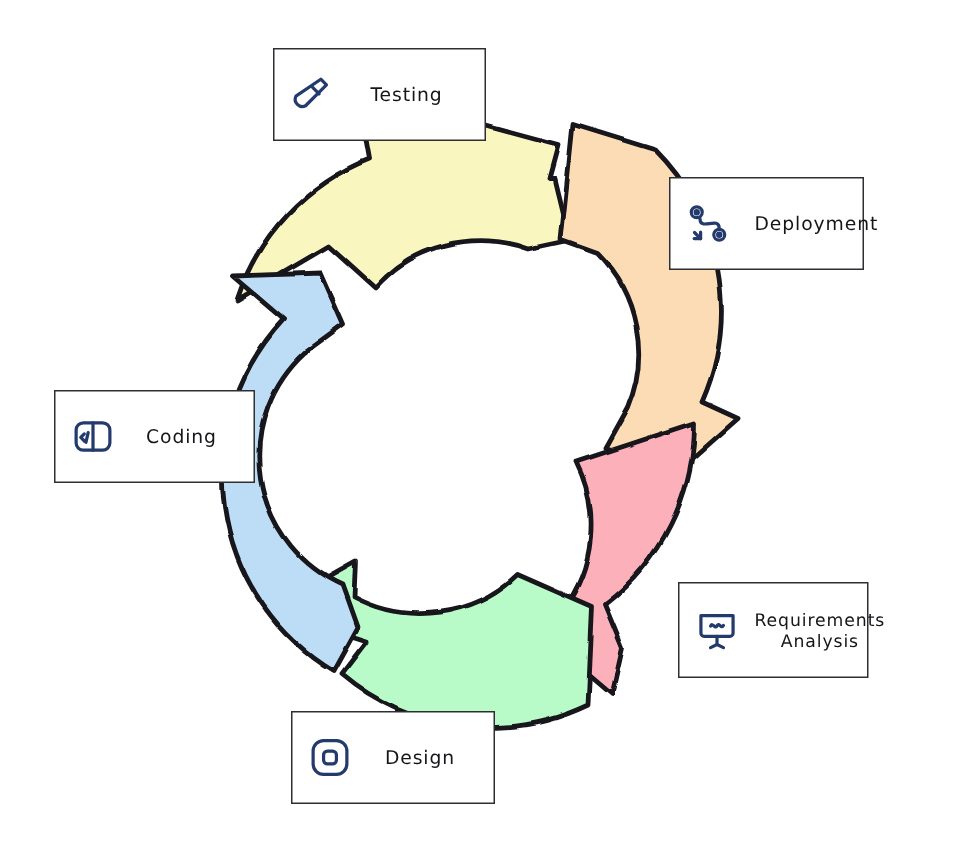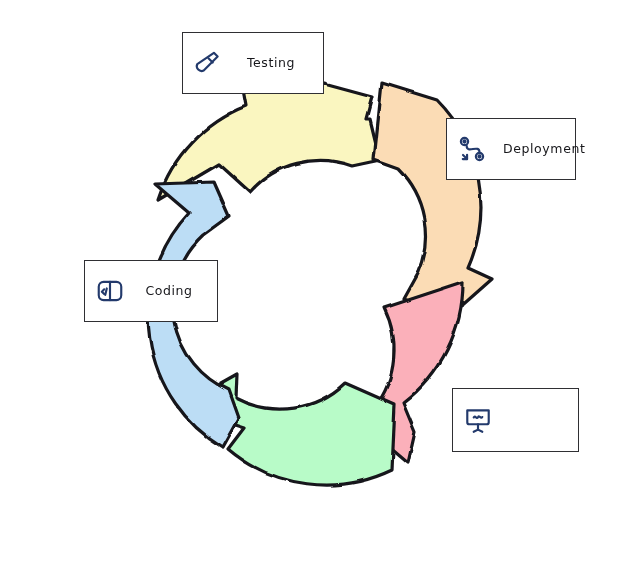--- a/index.html
+++ b/index.html
@@ -53,21 +53,21 @@
     letter-spacing: 0.6px;
     line-height: 1.25;
     white-space: pre-line;
     padding-right: 4px;
   }
   
   #box-testing       { left: 182px; top: 32px;  width: 142px; height: 62px; }
   #box-deployment    { left: 446px; top: 118px; width: 130px; height: 62px; gap: 16px; }
   #box-requirements  { left: 452px; top: 388px; width: 127px; height: 64px; }
   #box-design        { left: 194px; top: 474px; width: 136px; height: 62px; }
-  #box-coding        { left: 36px;  top: 260px; width: 134px; height: 62px; margin-left: 48px; }
+  #box-coding        { left: 36px;  top: 260px; width: 134px; height: 62px; }
 
   #box-requirements .label-text { font-size: 11.5px; }
 </style>
 </head>
 <body>
 
 <div id="stage">
 
   <svg id="ring-svg" viewBox="0 0 640 569" aria-hidden="true">
     <defs>
@@ -186,22 +186,33 @@
 
   <div class="label-box" id="box-requirements">
     <svg class="label-icon" viewBox="0 0 28 28">
       <g fill="none" stroke="#233a6c" stroke-width="2" stroke-linecap="round" stroke-linejoin="round">
         <path d="M4 5 H24 V16 A2 2 0 0 1 22 18 H6 A2 2 0 0 1 4 16 Z"></path>
         <path d="M14 18 V23"></path>
         <path d="M10 25 L14 23 L18 25"></path>
         <path d="M10 11.6 C11.3 8.8 12.6 13.8 14 11.4 C15.4 9 16.7 13.6 18 11.2"></path>
       </g>
     </svg>
-  </div>
-
+    <span class="label-text">Requirements
+Analysis</span>
+  </div>
+
+  <div class="label-box" id="box-design">
+    <svg class="label-icon" viewBox="0 0 28 28">
+      <g fill="none" stroke="#233a6c" stroke-width="2" stroke-linecap="round" stroke-linejoin="round">
+        <rect x="3.5" y="3.5" width="21" height="21" rx="6.5"></rect>
+        <rect x="10" y="10" width="8" height="8" rx="2.4"></rect>
+      </g>
+    </svg>
+    <span class="label-text">Design</span>
+  </div>
 
   <div class="label-box" id="box-coding">
     <svg class="label-icon" viewBox="0 0 28 28">
       <g fill="none" stroke="#233a6c" stroke-width="2" stroke-linecap="round" stroke-linejoin="round">
         <rect x="3.5" y="5.5" width="21" height="17" rx="4.5"></rect>
         <path d="M14 5.5 V22.5"></path>
         <path d="M8.6 12.4 L6.4 14.6 L8.6 16.8"></path>
         <path d="M11 11.6 L9.6 17.6"></path>
       </g>
     </svg>

